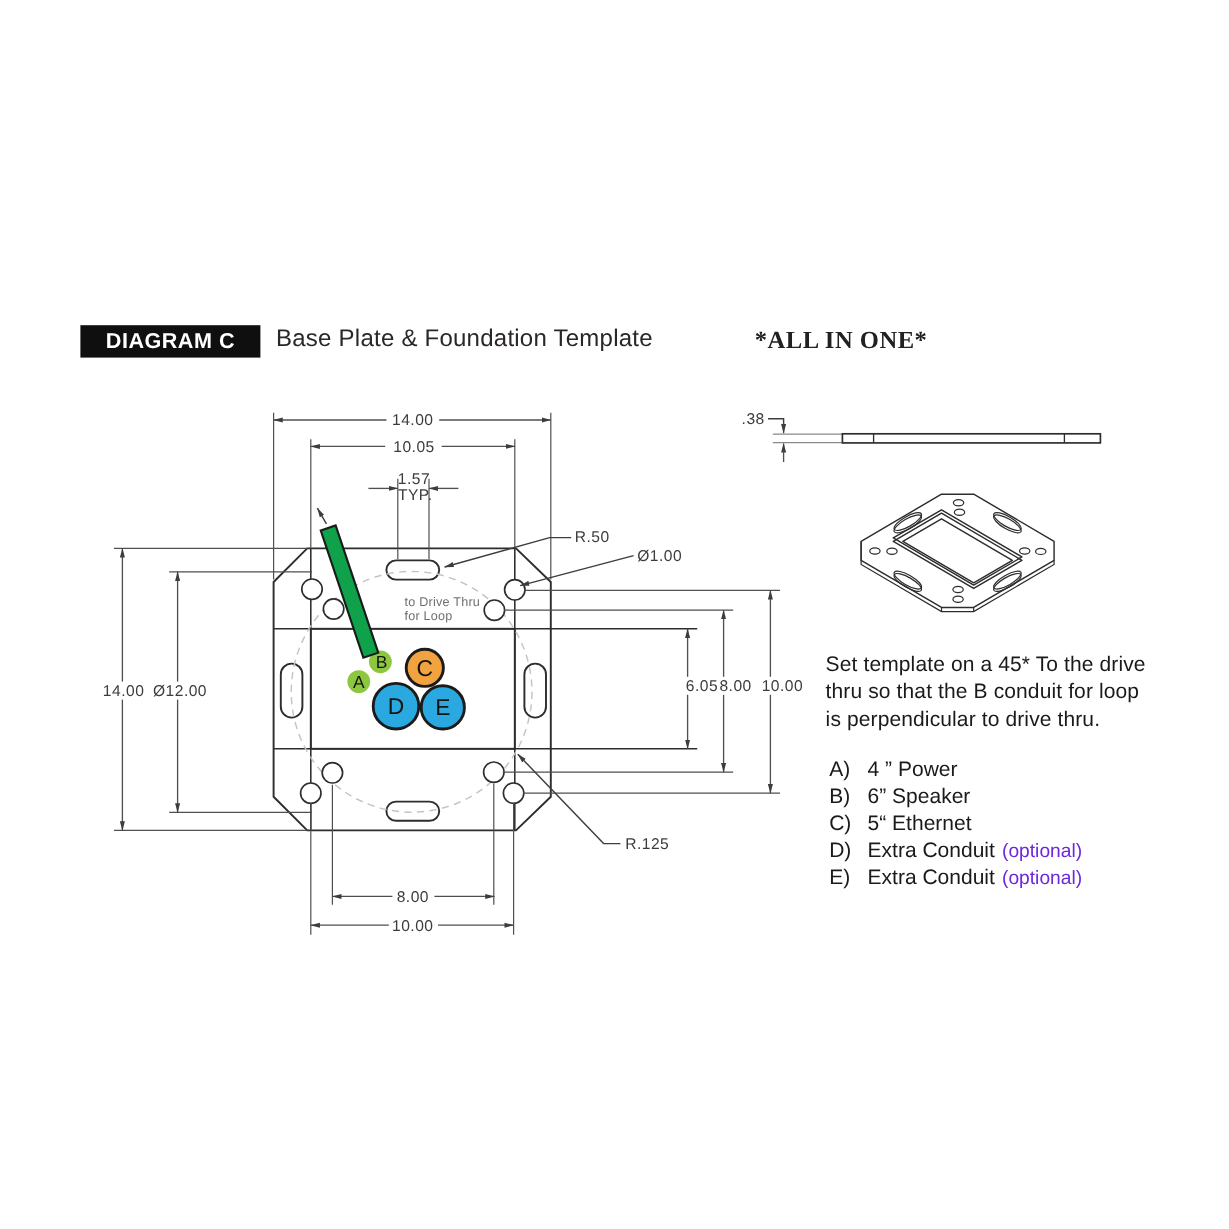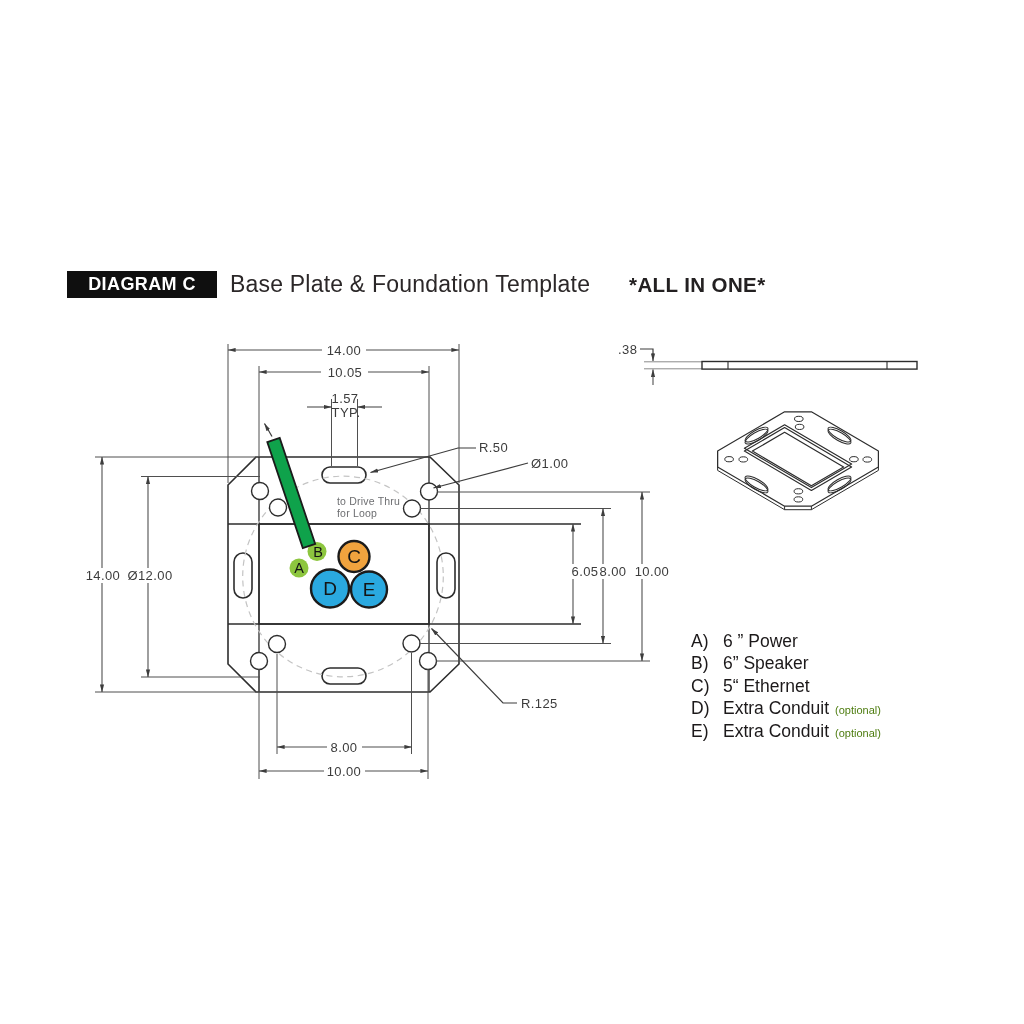--- a/index.html
+++ b/index.html
@@ -2,23 +2,23 @@
 <html><head>
 <meta charset="utf-8">
 <style>
   html,body{margin:0;padding:0;background:#ffffff;}
   .stage{position:relative;width:1024px;height:1024px;background:#ffffff;overflow:hidden;
          font-family:"Liberation Sans",sans-serif;}
   
   .hdr-badge{position:absolute;left:67px;top:271px;width:150px;height:27px;background:#0f0f0f;
              color:#ffffff;font-weight:bold;font-size:18px;letter-spacing:.4px;
              display:flex;align-items:center;justify-content:center;}
-  .hdr-title{position:absolute;left:230px;top:271px;font-size:23px;color:#2b2728;letter-spacing:.2px;}
+  .hdr-title{position:absolute;left:230px;top:271px;font-size:20px;color:#2b2728;letter-spacing:.2px;}
   .hdr-emph{position:absolute;left:629px;top:273px;font-size:20.5px;font-weight:bold;color:#232021;
-            letter-spacing:.4px;}
+            letter-spacing:.4px;font-family:Liberation Serif, serif;}
   
   svg.draw{position:absolute;left:0;top:0;}
   .pl{stroke:#2d2d2d;stroke-width:1.6;fill:#ffffff;}
   .pl2{stroke:#2d2d2d;stroke-width:1.3;fill:none;}
   .ext{stroke:#4f4f4f;stroke-width:1;fill:none;}
   .dim{stroke:#4f4f4f;stroke-width:1.1;fill:none;}
   .ldr{stroke:#3d3d3d;stroke-width:1.2;fill:none;}
   .dash{stroke:#c4c4c4;stroke-width:1.2;fill:none;stroke-dasharray:6 4.5;}
   .t{font-size:13px;fill:#3c3c3c;letter-spacing:.4px;}
   .tm{text-anchor:middle;}
@@ -27,21 +27,21 @@
   .cl{font-size:19px;fill:#141414;text-anchor:middle;}
   .cls{font-size:14.5px;fill:#141414;text-anchor:middle;}
   .iso{stroke:#2d2d2d;stroke-width:1.2;fill:none;stroke-linejoin:round;}
   .isoThin{stroke:#2d2d2d;stroke-width:1;fill:none;}
   
   .note-par{position:absolute;left:688px;top:542px;width:290px;font-size:17.5px;line-height:23px;
             color:#1c191a;letter-spacing:.1px;}
   .legend{position:absolute;left:691px;top:631px;font-size:17.5px;color:#1c191a;}
   .legend .row{display:flex;align-items:baseline;height:22.4px;}
   .legend .key{width:32px;flex:0 0 32px;}
-  .legend .opt{font-size:11px;margin-left:6px;color:#4d7c0f;}
+  .legend .opt{font-size:16px;margin-left:6px;color:#6d28d9;}
 </style>
 </head>
 <body>
 
 <div class="stage">
 
   <div class="hdr-badge">DIAGRAM C</div>
   <div class="hdr-title">Base Plate &amp; Foundation Template</div>
   <div class="hdr-emph">*ALL IN ONE*</div>
 
@@ -207,25 +207,30 @@
         <ellipse class="isoThin" cx="867.3" cy="459.5" rx="4.3" ry="2.6"></ellipse>
         <ellipse class="isoThin" cx="853.9" cy="459.2" rx="4.3" ry="2.6"></ellipse>
         <ellipse class="isoThin" cx="729.1" cy="459.2" rx="4.3" ry="2.6"></ellipse>
         <ellipse class="isoThin" cx="743.3" cy="459.4" rx="4.3" ry="2.6"></ellipse>
         <ellipse class="isoThin" cx="798.4" cy="491.3" rx="4.3" ry="2.6"></ellipse>
         <ellipse class="isoThin" cx="798.4" cy="499.4" rx="4.3" ry="2.6"></ellipse>
       </g>
     </g>
   </svg>
 
+  <div class="note-par">
+    <div>Set template on a 45* To the drive</div>
+    <div>thru so that the B conduit for loop</div>
+    <div>is perpendicular to drive thru.</div>
+  </div>
 
   <div class="legend">
     <div class="row">
       <span class="key">A)</span>
-      <span>6 ” Power</span>
+      <span>4 ” Power</span>
     </div>
     <div class="row">
       <span class="key">B)</span>
       <span>6” Speaker</span>
     </div>
     <div class="row">
       <span class="key">C)</span>
       <span>5“ Ethernet</span>
     </div>
     <div class="row">

